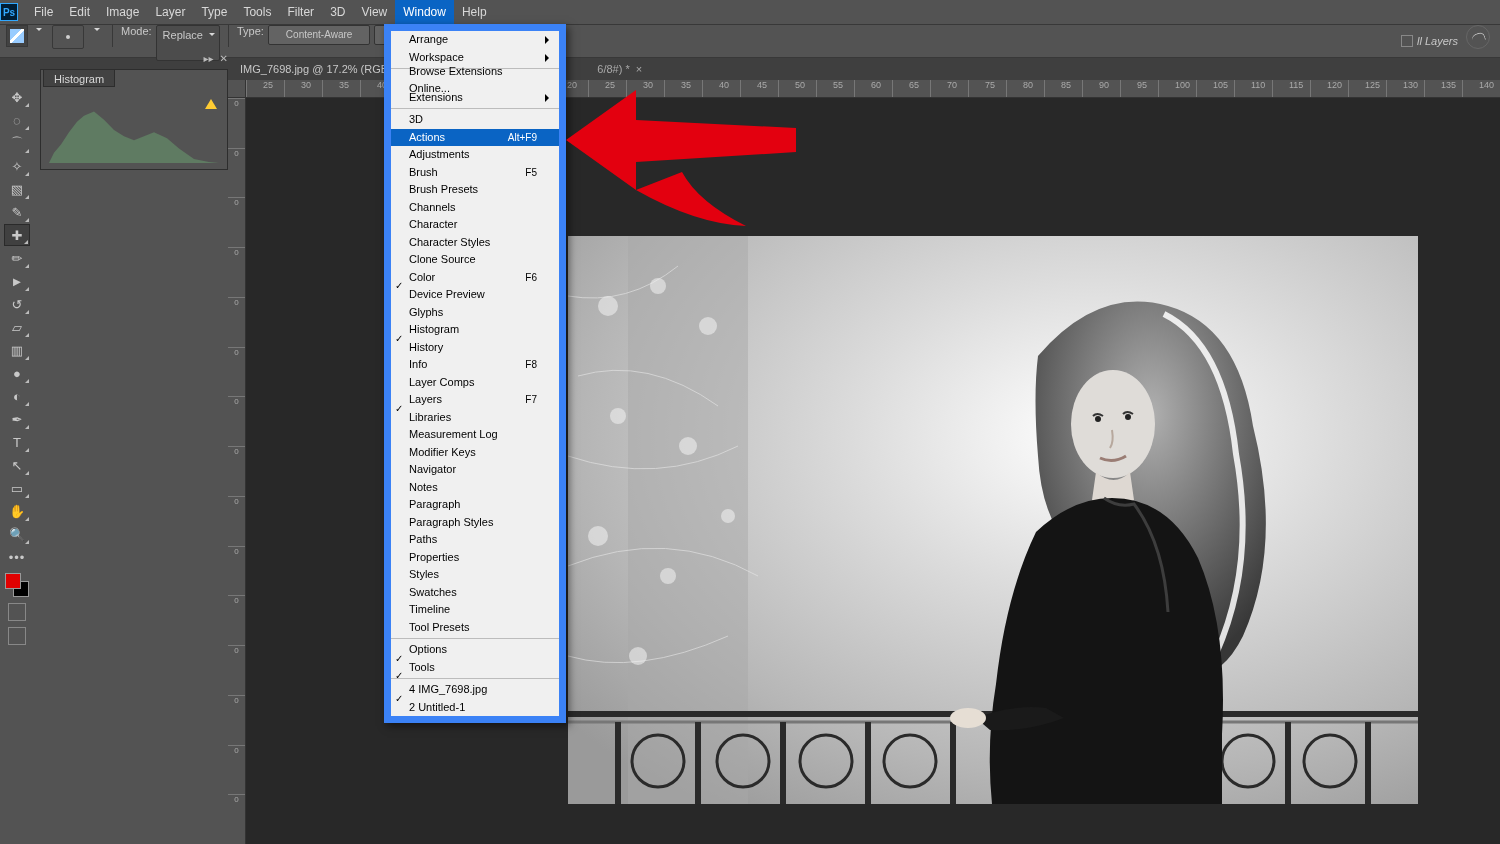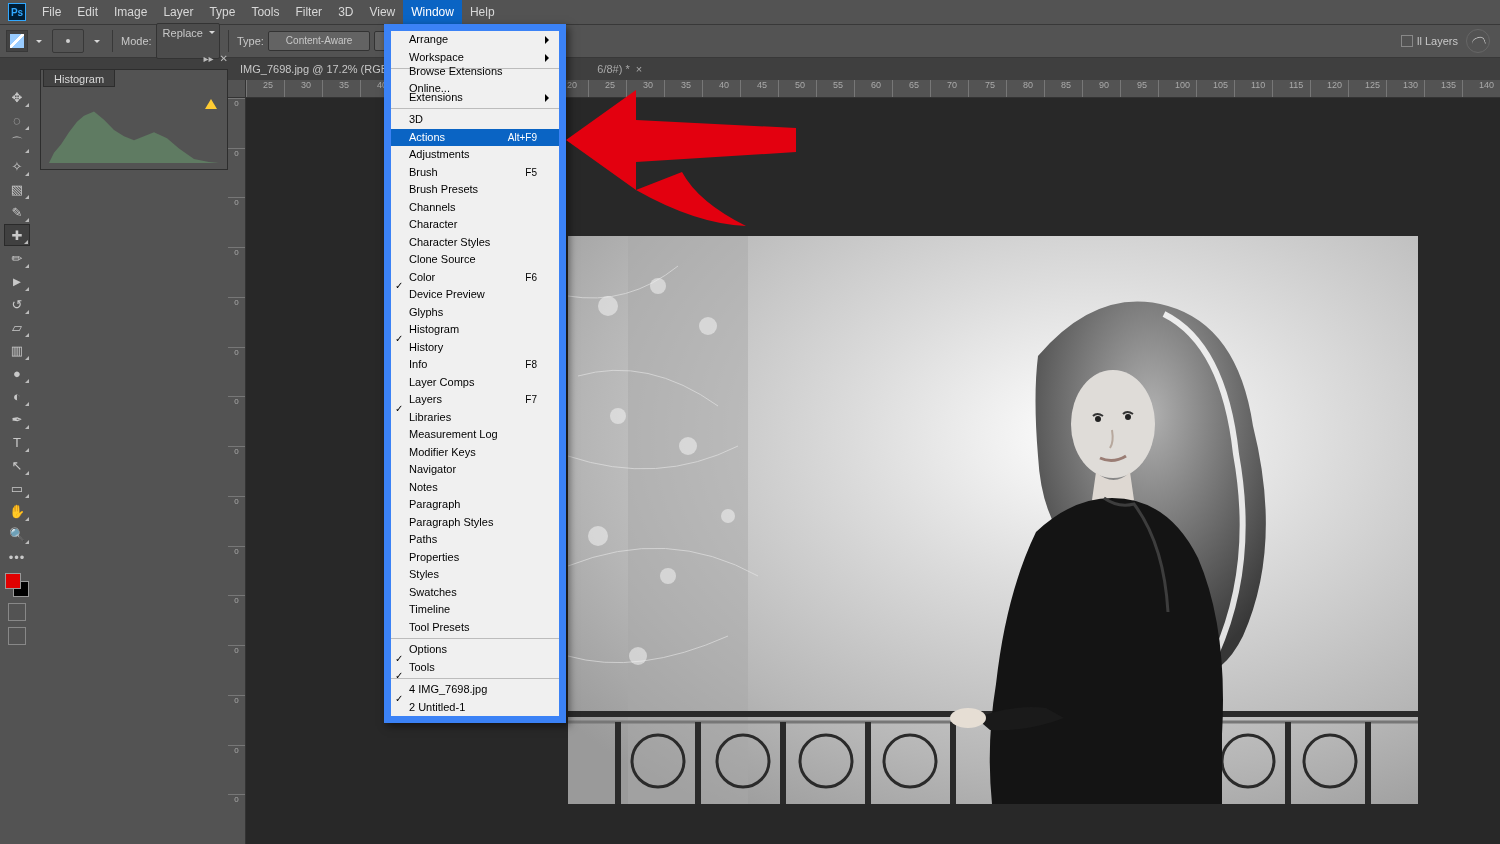--- a/index.html
+++ b/index.html
@@ -1,38 +1,38 @@
 <!DOCTYPE html>
 <html><head>
 <meta charset="utf-8">
 <style>
 * { margin:0; padding:0; box-sizing:border-box; font-family:"Segoe UI",Tahoma,sans-serif; -webkit-user-select:none; user-select:none;}
 html,body{width:1500px;height:844px;overflow:hidden;background:#535353;color:#d0d0d0;font-size:11px;}
 .app{position:relative;width:100%;height:100%;}
 
 
-.menubar{height:24px;background:#535353;display:flex;align-items:center;padding-left:8px;}
+.menubar{height:24px;background:#535353;display:flex;align-items:center;padding-left:0;}
 .ps-logo{width:18px;height:18px;background:#001e36;border:1px solid #31a8ff;color:#31a8ff;font-weight:bold;font-size:10px;line-height:17px;text-align:center;margin-right:8px;}
 .menubar-item{padding:0 8px;height:24px;line-height:24px;font-size:12px;color:#d8d8d8;}
 .menubar-item.open{background:#0a64c4;color:#fff;}
 
 
-.optbar{height:34px;background:#535353;border-top:1px solid #383838;border-bottom:1px solid #383838;display:flex;align-items:center;padding-left:6px;font-size:11px;color:#c8c8c8;}
+.optbar{height:34px;background:#535353;border-top:1px solid #383838;border-bottom:1px solid #383838;display:flex;padding-left:6px;font-size:11px;color:#c8c8c8;}
 .optbar .tool-ico{width:22px;height:22px;background:#424242;border:1px solid #383838;margin-right:4px;position:relative;}
 .optbar .tool-ico:after{content:"";position:absolute;inset:3px;background:linear-gradient(135deg,#9cf 40%,#fff 41%,#fff 55%,#9cf 56%);}
 .optbar .arrow-d{width:14px;display:flex;justify-content:center;}
 .optbar .arrow-d:after{content:"";border:3px solid transparent;border-top-color:#d8d8d8;margin-top:3px;}
 .optbar .brush-prev{width:32px;height:24px;border:1px solid #383838;margin:0 6px;border-radius:2px;display:flex;align-items:center;justify-content:center;}
 .optbar .brush-prev span{width:4px;height:4px;border-radius:50%;background:#d0d0d0;}
 .optbar .sep{width:1px;height:22px;background:#383838;margin:0 8px;}
 .optbar label{margin-right:4px;}
 .optbar .dd{height:36px;border:1px solid #333;background:#4c4c4c;padding:0 16px 0 6px;line-height:18px;position:relative;border-radius:2px;font-size:11px;}
 .optbar .dd:after{content:"";position:absolute;right:4px;top:7px;border:3px solid transparent;border-top-color:#d8d8d8;}
 .optbar .pill{height:20px;border:1px solid #333;background:#636363;padding:0 17px;line-height:18px;margin-right:4px;border-radius:2px;font-size:10px;}
-.optbar .chip{margin-left:auto;margin-right:8px;display:flex;align-items:center;gap:4px;}
+.optbar .chip{margin-left:auto;margin-right:8px;display:flex;align-items:center;gap:4px;font-style:italic;}
 .optbar .chk{width:12px;height:12px;border:1px solid #888;}
 .optbar .scribble{width:24px;height:24px;border:1px solid #666;border-radius:50%;margin-right:10px;display:flex;align-items:center;justify-content:center;}
 .optbar .scribble:before{content:"";width:12px;height:8px;border:1px solid #bbb;border-bottom:none;border-left:none;border-radius:50% 50% 0 0;transform:rotate(-20deg);}
 
 
 .tabbar{height:22px;background:#3f3f3f;display:flex;align-items:center;padding-left:230px;font-size:11px;color:#c8c8c8;}
 .tabbar .doc-tab{height:22px;line-height:22px;padding:0 10px;background:#3f3f3f;}
 .tabbar .doc-tab.inactive{color:#a8a8a8;}
 .tabbar .close-x{margin-left:6px;color:#a8a8a8;}
 

